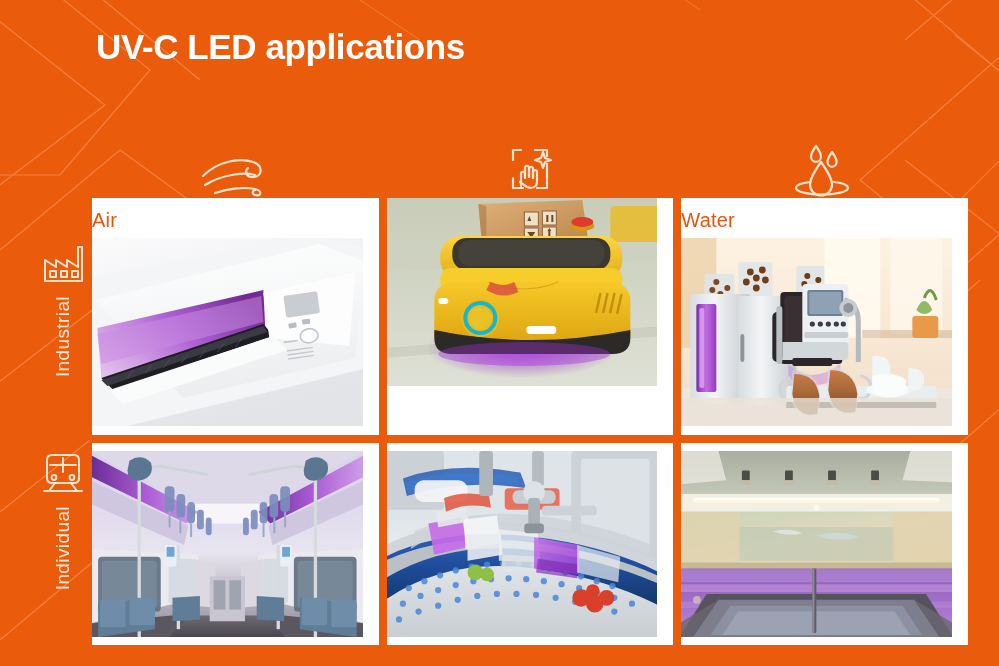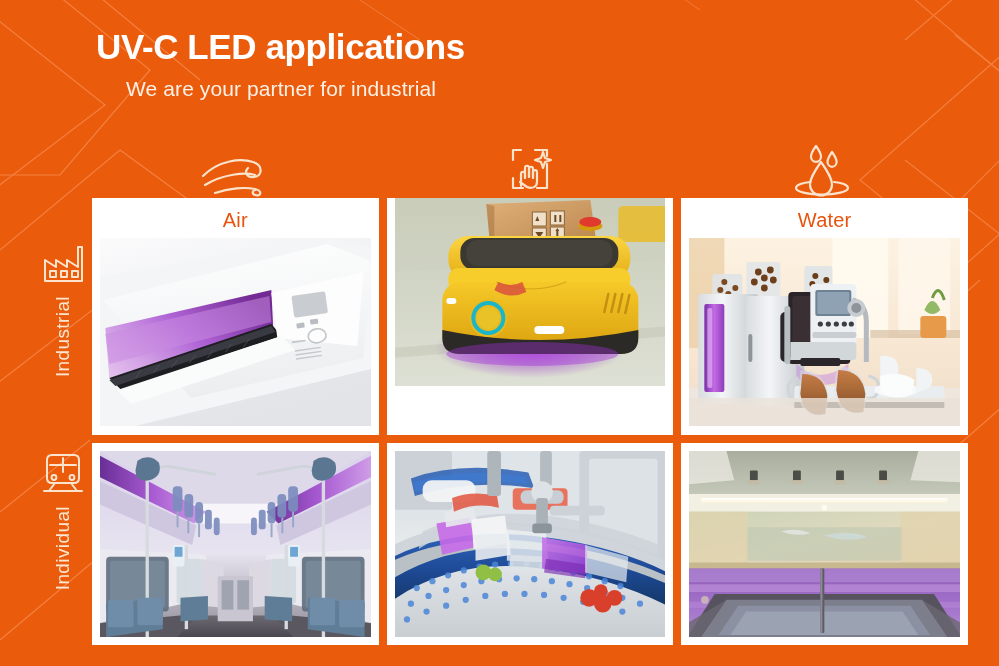--- a/index.html
+++ b/index.html
@@ -75,21 +75,21 @@
     grid-template-columns: 1fr 1fr 1fr;
     grid-template-rows: 237px 1fr;
     gap: 8px;
     z-index: 4;
   }
   .cell {
     background: #ffffff;
     position: relative;
     display: flex;
     flex-direction: column;
-    align-items: center;
+    align-items: flex-start;
     overflow: hidden;
   }
   .cell-label {
     color: #e8530e;
     font-size: 20px;
     font-weight: 400;
     line-height: 1;
     padding-top: 12px;
     padding-bottom: 8px;
     letter-spacing: 0.2px;
@@ -162,21 +162,20 @@
     </g>
     <g stroke="#f5884a" stroke-width="1.1" opacity="0.55" fill="none">
       <path d="M 300 -40 L 420 40"></path>
       <path d="M 620 -45 L 700 10"></path>
     </g>
   </svg>
 
   <div id="header">
     <h1 id="page-title">UV-C LED applications</h1>
     <div id="subtitle">
-      <span class="subtitle-line">We are your partner for industrial</span>
     </div>
   </div>
 
   <div id="col-icons">
 
     <div class="col-icon-slot">
       <svg width="82" height="52" viewBox="0 0 82 52" fill="none">
         <g stroke="#fce3cc" stroke-width="2.2" stroke-linecap="round" fill="none">
           <path d="M6 30 C22 14, 44 12, 56 16 C66 19, 66 30, 57 31 C50 32, 47 26, 51 22"></path>
           <path d="M8 39 C26 28, 48 26, 58 29"></path>

